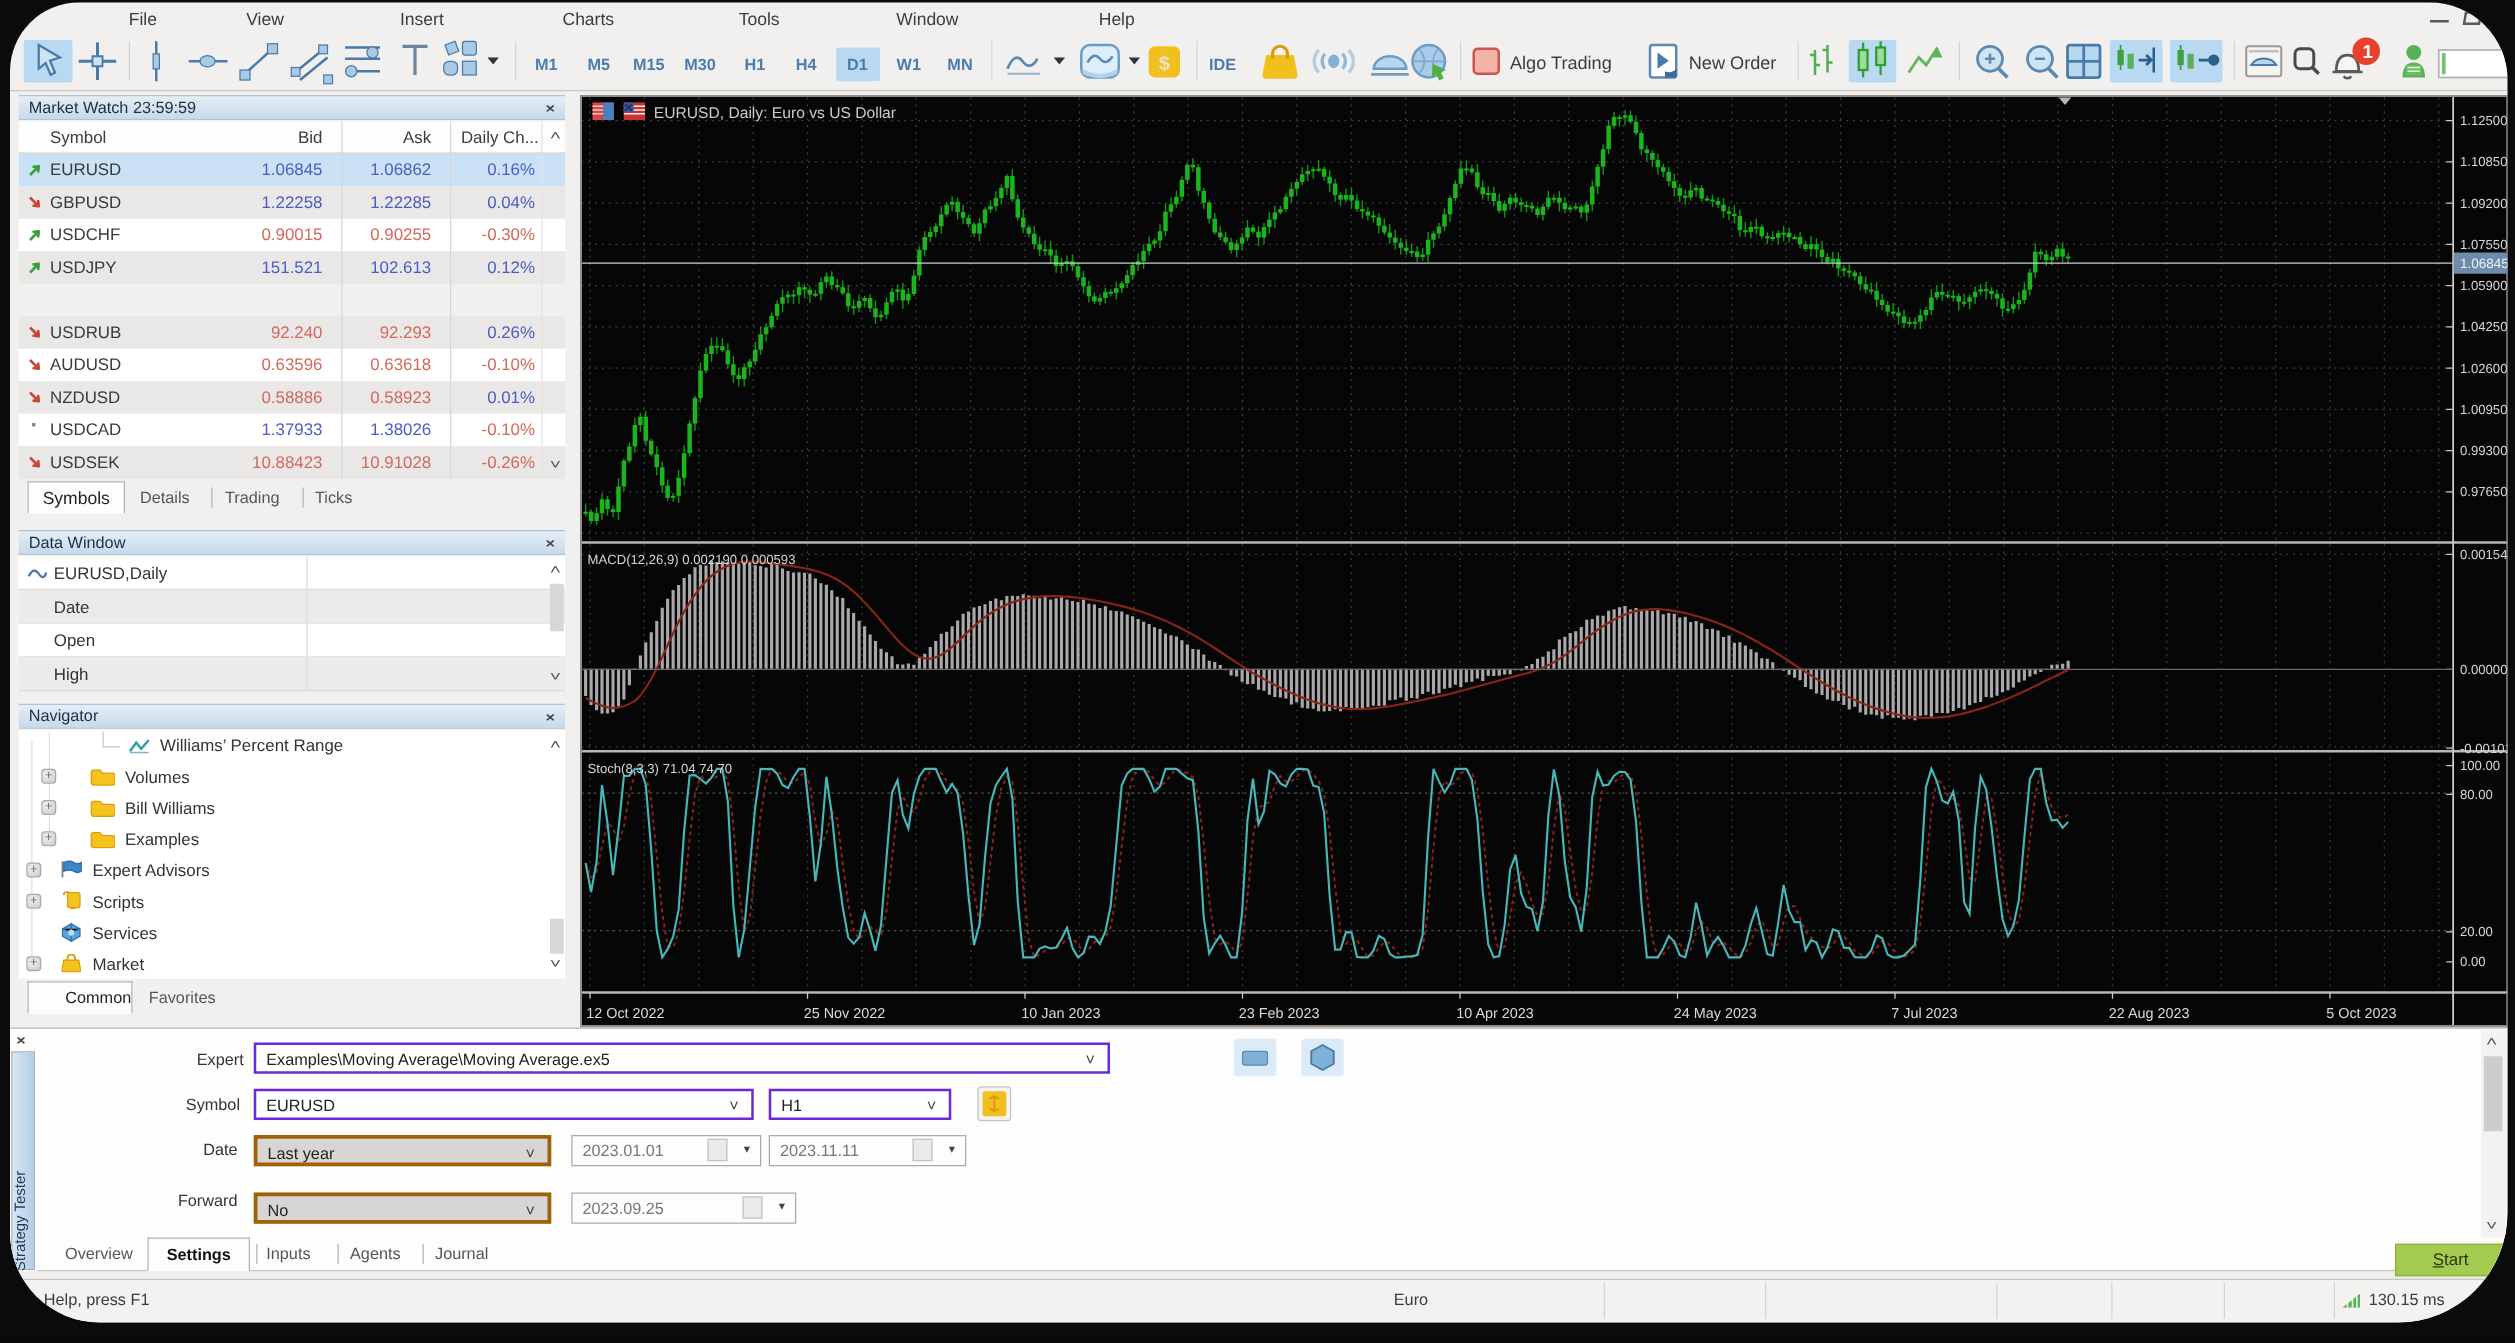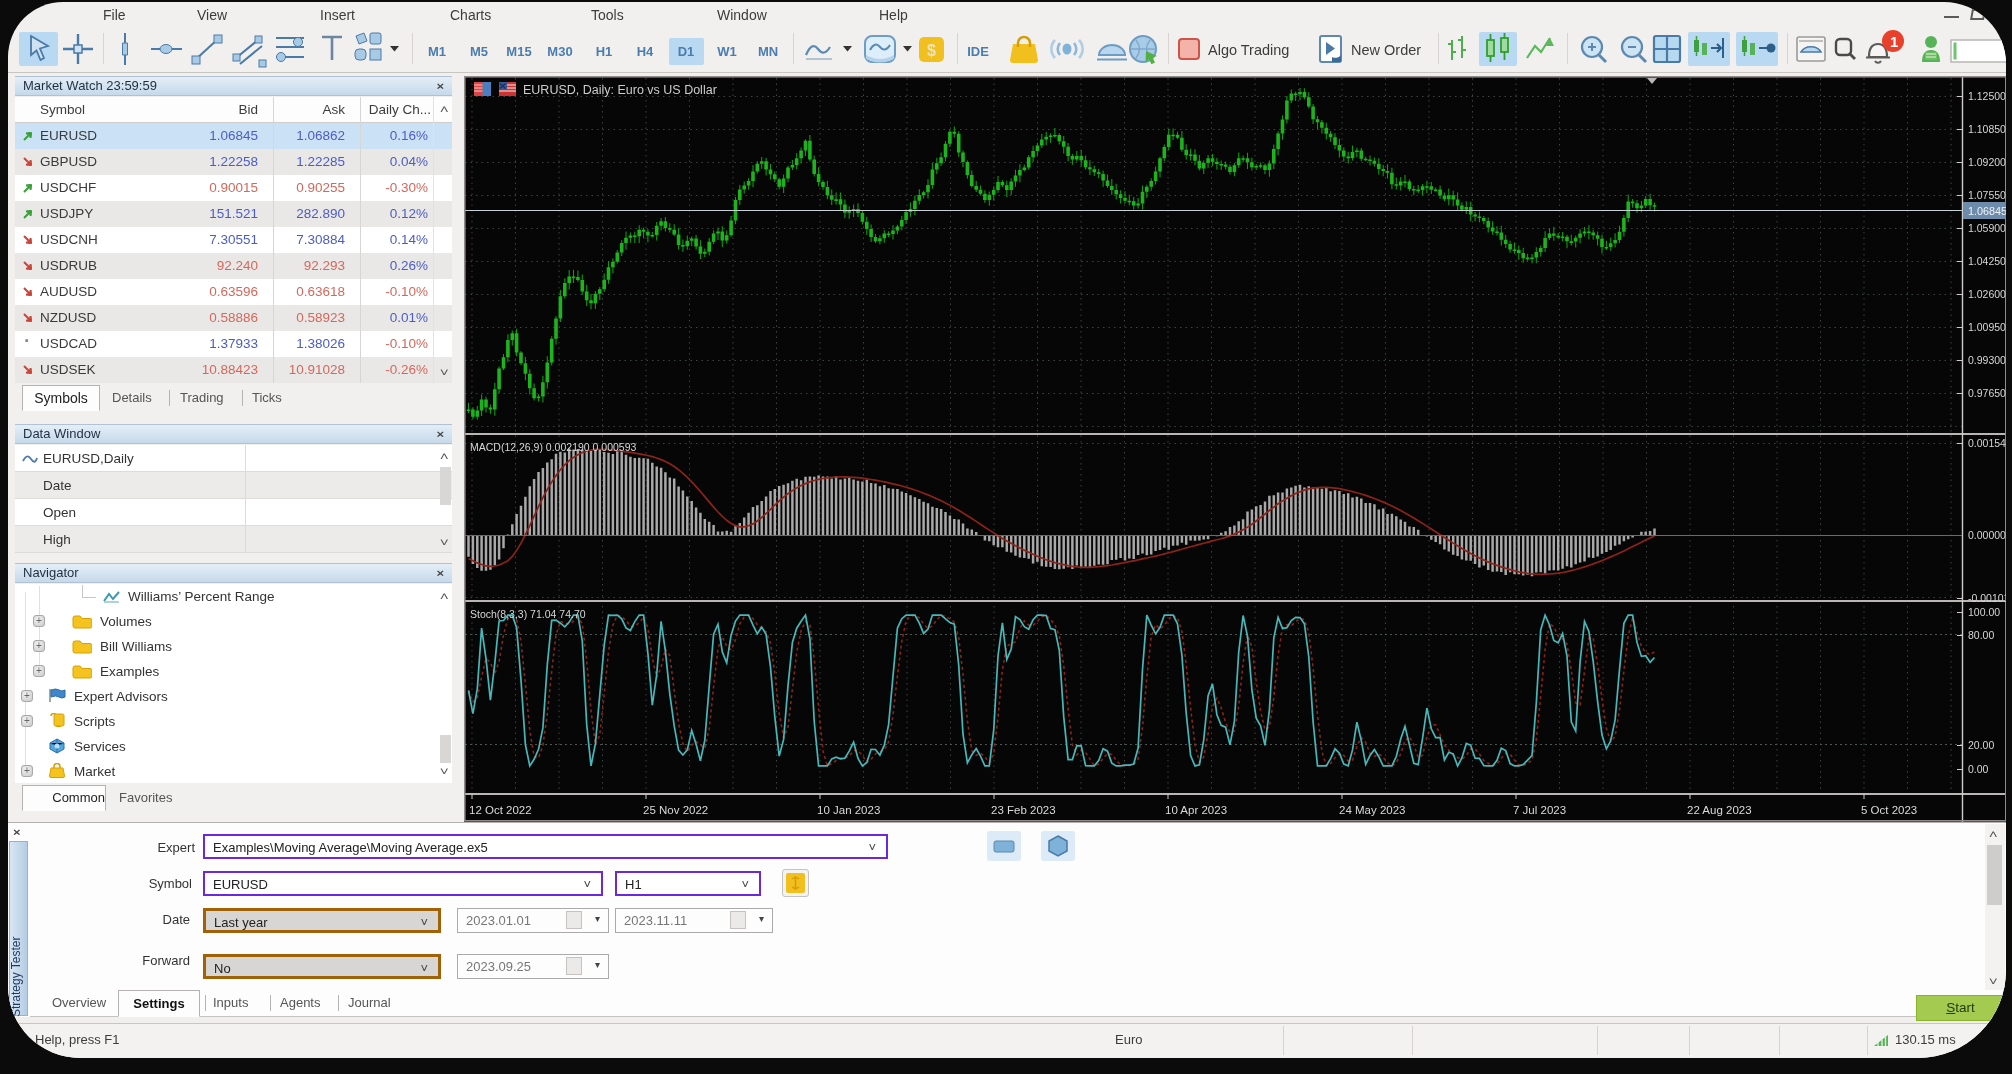--- a/index.html
+++ b/index.html
@@ -195,32 +195,22 @@
         <span class="ask red">0.90255</span>
         <span class="chg red">-0.30%</span>
       </div>
 <div class="mwr" style="top:201px;background:#eae8e7">
         <svg width="12" height="12" style="position:absolute;left:7px;top:7px">
           <path d="M2 10 L9 3 M9 3 l-5 0.5 M9 3 l-0.5 5" stroke="#3aa03a" stroke-width="2" fill="none"></path>
           <path d="M10 2 l-6 1 l5 5z" fill="#3aa03a"></path>
         </svg>
         <span class="sym">USDJPY</span>
         <span class="bid blue">151.521</span>
-        <span class="ask blue">282.890</span>
+        <span class="ask blue">102.613</span>
         <span class="chg blue">0.12%</span>
-      </div>
-<div class="mwr" style="top:227px;background:#fff">
-        <svg width="12" height="12" style="position:absolute;left:7px;top:7px">
-          <path d="M2 2 L9 9 M9 9 l-5 -0.5 M9 9 l-0.5 -5" stroke="#cc4438" stroke-width="2" fill="none"></path>
-          <path d="M10 10 l-6 -1 l5 -5z" fill="#cc4438"></path>
-        </svg>
-        <span class="sym">USDCNH</span>
-        <span class="bid blue">7.30551</span>
-        <span class="ask blue">7.30884</span>
-        <span class="chg blue">0.14%</span>
       </div>
 <div class="mwr" style="top:253px;background:#eae8e7">
         <svg width="12" height="12" style="position:absolute;left:7px;top:7px">
           <path d="M2 2 L9 9 M9 9 l-5 -0.5 M9 9 l-0.5 -5" stroke="#cc4438" stroke-width="2" fill="none"></path>
           <path d="M10 10 l-6 -1 l5 -5z" fill="#cc4438"></path>
         </svg>
         <span class="sym">USDRUB</span>
         <span class="bid red">92.240</span>
         <span class="ask red">92.293</span>
         <span class="chg blue">0.26%</span>
@@ -470,21 +460,21 @@
 <div class="fld" style="left:615px;top:871px;width:146px;height:25px;padding:4px 0 0 8px">H1<span class="chev" style="right:10px;top:4px">˅</span></div>
 <div class="a" style="left:782px;top:869px;width:27px;height:28px;background:#f5f3f1;border:1px solid #c5c2bf;border-radius:3px"></div>
 <div class="a" style="left:786px;top:873px;width:19px;height:20px;background:#f2c01e;border-radius:2px"></div>
 <svg class="a" style="left:786px;top:873px" width="19" height="20">
         <path d="M9.5 3 v14 M6 6 q3.5 -3 7 0 M6 14 q3.5 3 7 0" stroke="#d89b0a" stroke-width="1.6" fill="none"></path>
       </svg>
 <div class="cmb" style="left:203px;top:908px;width:238px;height:25px;padding:4px 0 0 8px">Last year<span class="chev" style="right:10px;top:4px">˅</span></div>
 <div class="dtf" style="left:457px;top:908px;width:152px;height:25px;padding:4px 0 0 8px">2023.01.01<span class="a" style="right:26px;top:2px;width:16px;height:18px;background:#eceae8;border:1px solid #c5c2bf"></span><span class="chev" style="right:8px;top:4px;font-size:10px">▾</span></div>
 <div class="dtf" style="left:615px;top:908px;width:158px;height:25px;padding:4px 12px 0 8px">2023.11.11<span class="a" style="right:26px;top:2px;width:16px;height:18px;background:#eceae8;border:1px solid #c5c2bf"></span><span class="chev" style="right:8px;top:4px;font-size:10px">▾</span></div>
 <div class="cmb" style="left:203px;top:954px;width:238px;height:25px;padding:4px 0 0 8px">No<span class="chev" style="right:10px;top:4px">˅</span></div>
-<div class="dtf" style="left:457px;top:954px;width:152px;height:25px;padding:4px 0 0 8px">2023.09.25<span class="a" style="right:26px;top:2px;width:16px;height:18px;background:#eceae8;border:1px solid #c5c2bf"></span><span class="chev" style="right:8px;top:4px;font-size:10px">▾</span></div>
+<div class="dtf" style="left:457px;top:954px;width:180px;height:25px;padding:4px 0 0 8px">2023.09.25<span class="a" style="right:26px;top:2px;width:16px;height:18px;background:#eceae8;border:1px solid #c5c2bf"></span><span class="chev" style="right:8px;top:4px;font-size:10px">▾</span></div>
 <div class="a" style="left:1985px;top:824px;width:20px;height:166px;background:#f4f2f0"></div>
 <div class="scroll" style="left:1990px;top:828px">˄</div>
 <div class="scroll" style="left:1990px;top:975px">˅</div>
 <div class="a" style="left:1987px;top:845px;width:15px;height:60px;background:#cfcdcb"></div>
 <div class="a" style="left:30px;top:1016px;width:1956px;height:1px;background:#c5c2bf"></div>
 <div class="tab" style="left:52px;top:995px">Overview</div>
 <div class="a" style="left:118px;top:990px;width:82px;height:27px;background:#fdfdfd;border:1px solid #b5b2af;border-bottom-color:#fdfdfd;font-size:13px;color:#111;font-weight:bold;text-align:center;padding-top:5px">Settings</div>
 <div class="tab" style="left:213px;top:995px">Inputs</div>
 <div class="tab" style="left:280px;top:995px">Agents</div>
 <div class="tab" style="left:348px;top:995px">Journal</div>

